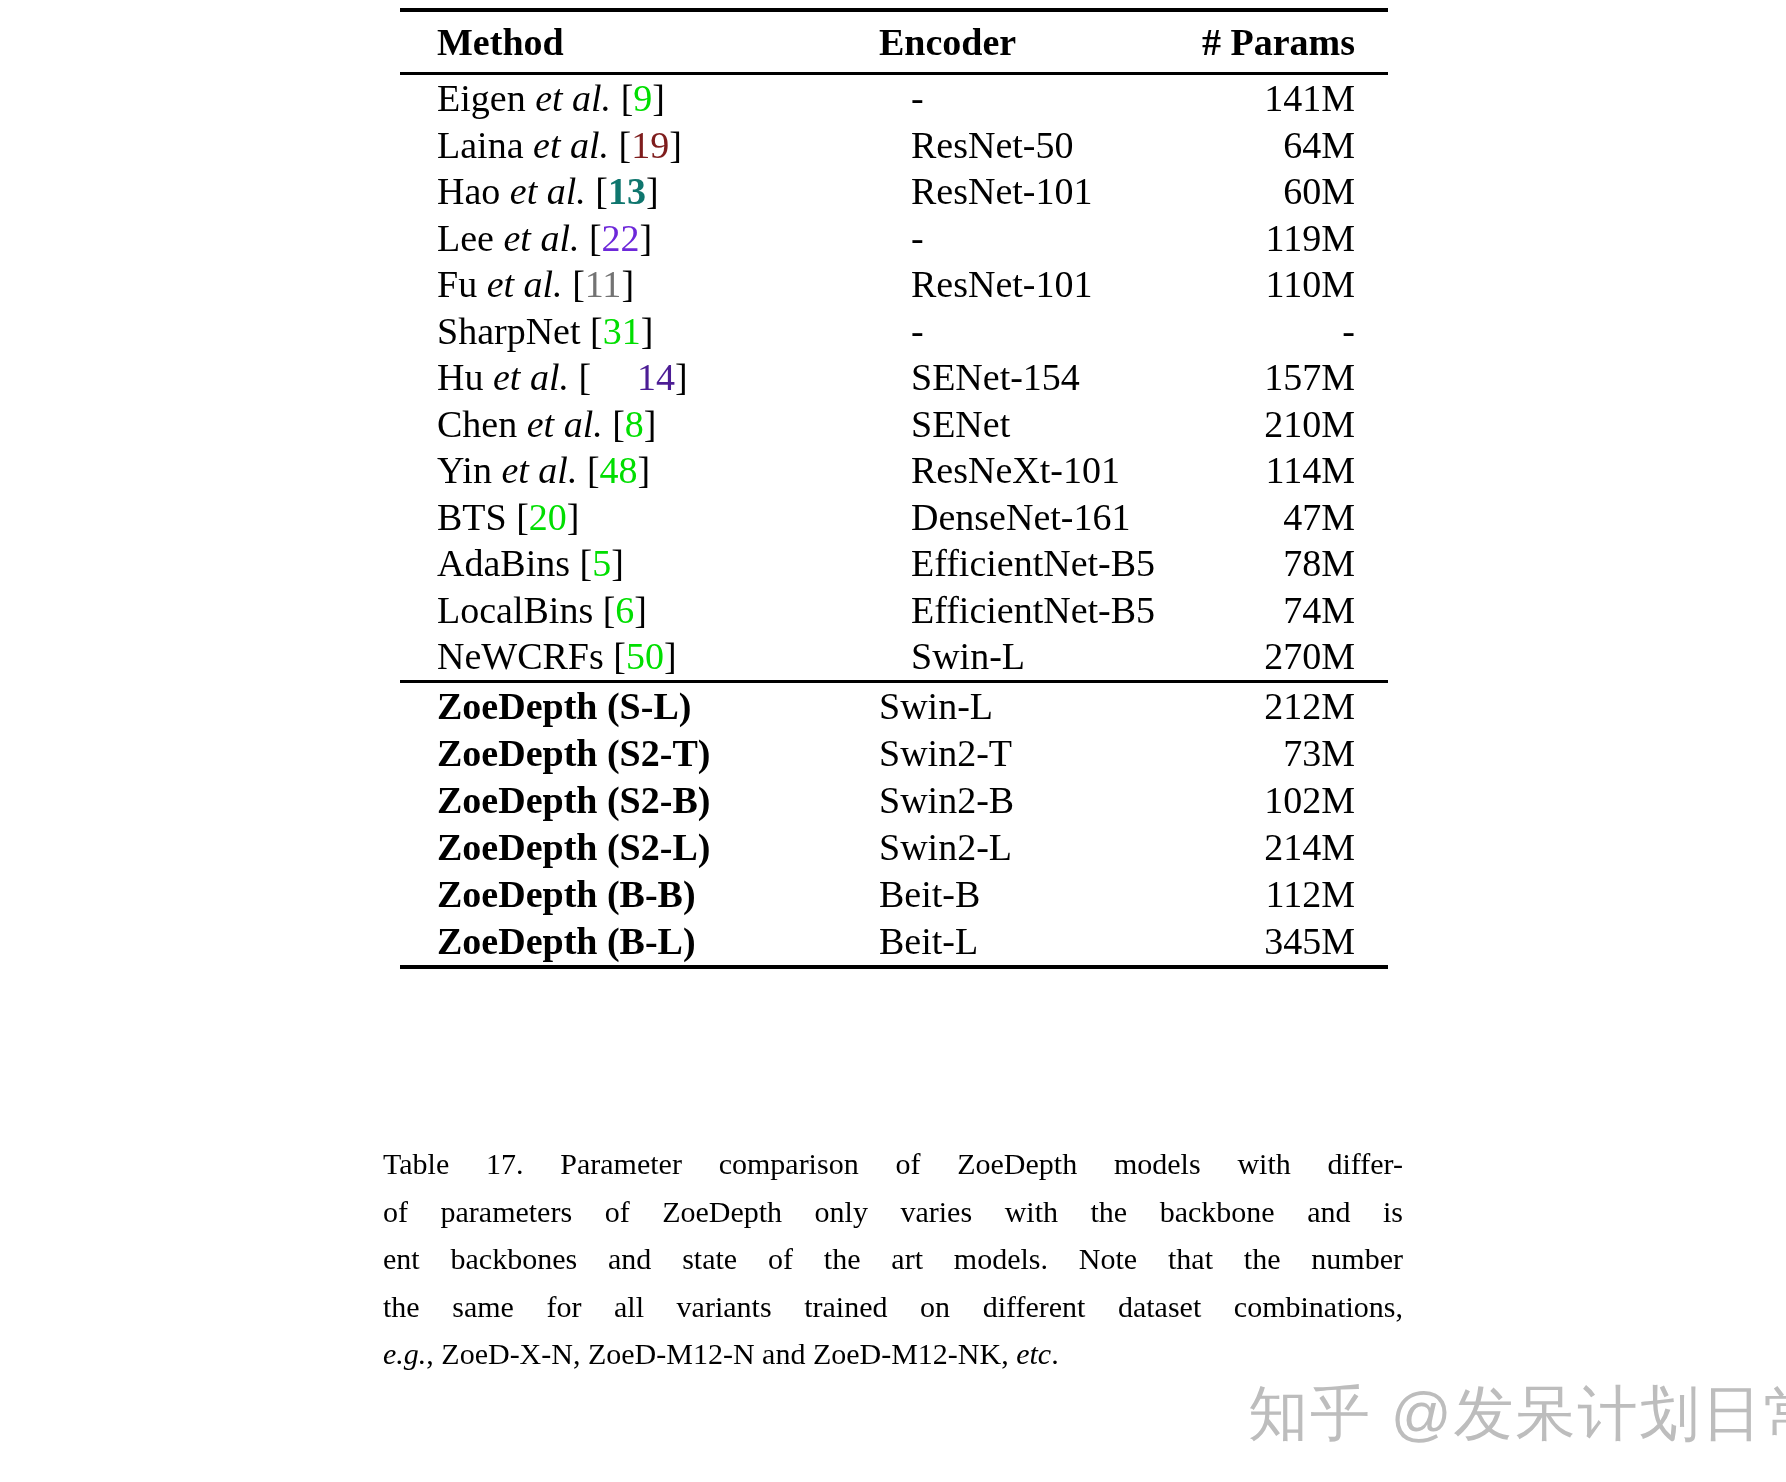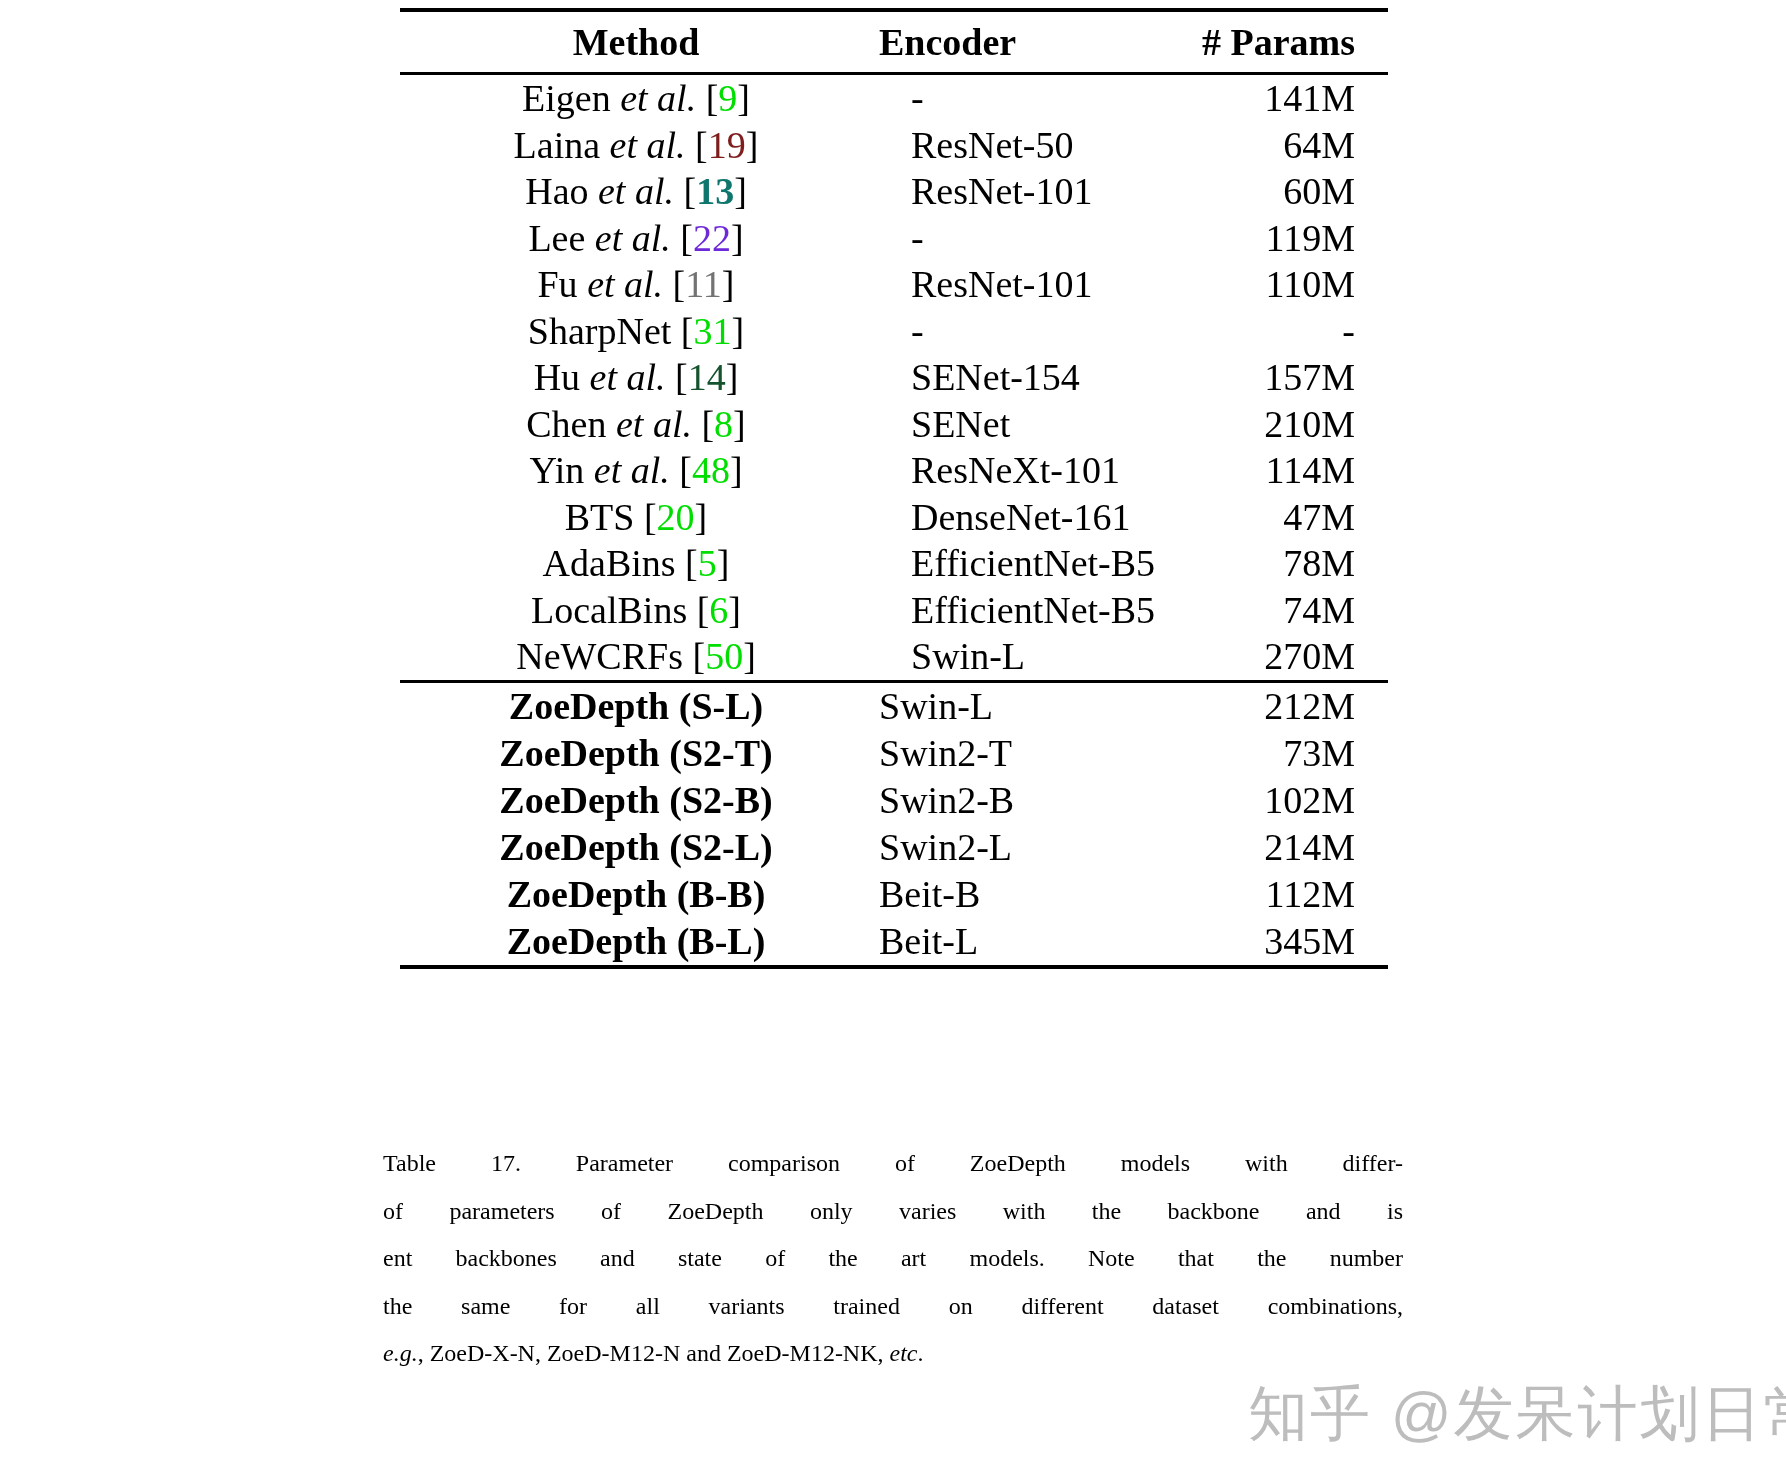--- a/index.html
+++ b/index.html
@@ -21,30 +21,30 @@
   .rule.thin  { height:3px; }
   .trow {
     display:grid;
     grid-template-columns:435px 350px 1fr;
     font-size:38px;
   }
   .thead { height:60px; line-height:60px; font-weight:bold; }
   .sota-row { height:46.5px; line-height:46.5px;gap:32px; }
   .zoe-row  { height:47px;  line-height:47px; }
   .zoe-row .c1 { font-weight:bold; }
-  .c1 { padding-left:37px; white-space:nowrap;text-align:center; }
+  .c1 { padding-left:37px; white-space:nowrap; }
   .c2 { white-space:nowrap;margin-left:44px; }
   .c3 { text-align:right; padding-right:33px; white-space:nowrap; }
   .it { font-style:italic; }
   .grn { color:#00DE00; }
   .caption {
     position:absolute;
     left:383px; top:1140px;
     width:1020px;
-    font-size:24px;
+    font-size:30px;
     line-height:47.5px;
   }
   .cap-line.just { text-align:justify; text-align-last:justify; }
   .watermark {
     position:absolute;
     left:1248px; top:1383px;
     font-size:60px;
     line-height:62px;
     letter-spacing:2px;
     color:#bdbdbd;
@@ -90,21 +90,21 @@
           <span class="c1"><span>Fu </span><span class="it">et al.</span><span> [</span><span class="grn" style="color: #737373;">11</span><span>]</span></span>
           <span class="c2">ResNet-101</span>
           <span class="c3">110M</span>
         </div>
         <div class="trow sota-row">
           <span class="c1"><span>SharpNet [</span><span class="grn" style="color: rgb(0, 222, 0);">31</span><span>]</span></span>
           <span class="c2">-</span>
           <span class="c3">-</span>
         </div>
         <div class="trow sota-row">
-          <span class="c1"><span>Hu </span><span class="it">et al.</span><span> [</span><span class="grn" style="color: #14532d;">14</span><span>]</span></span>
+          <span class="c1"><span>Hu </span><span class="it">et al.</span><span> [</span><span class="grn" style="color: #4c1d95; margin-left: 46px;">14</span><span>]</span></span>
           <span class="c2">SENet-154</span>
           <span class="c3">157M</span>
         </div>
         <div class="trow sota-row">
           <span class="c1"><span>Chen </span><span class="it">et al.</span><span> [</span><span class="grn" style="color: rgb(0, 222, 0);">8</span><span>]</span></span>
           <span class="c2">SENet</span>
           <span class="c3">210M</span>
         </div>
         <div class="trow sota-row">
           <span class="c1"><span>Yin </span><span class="it">et al.</span><span> [</span><span class="grn" style="color: rgb(0, 222, 0);">48</span><span>]</span></span>

